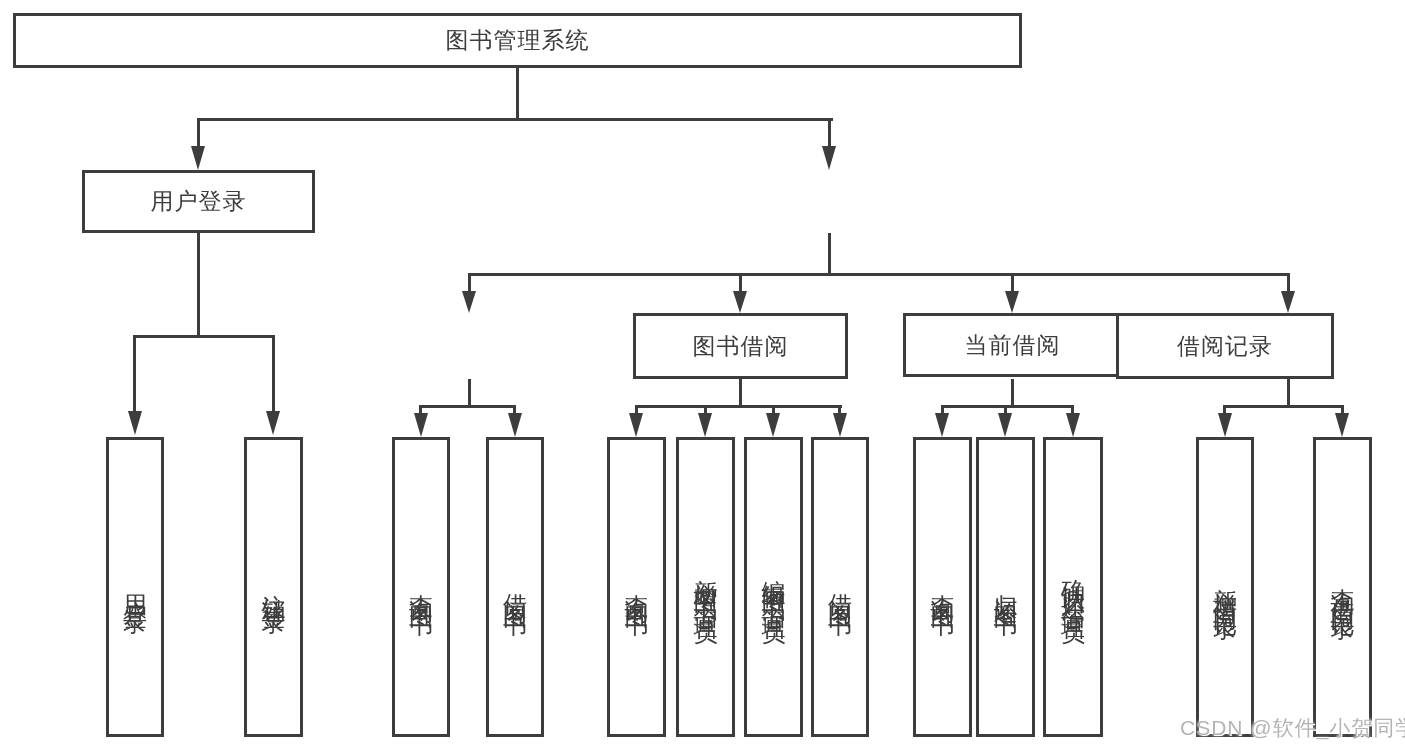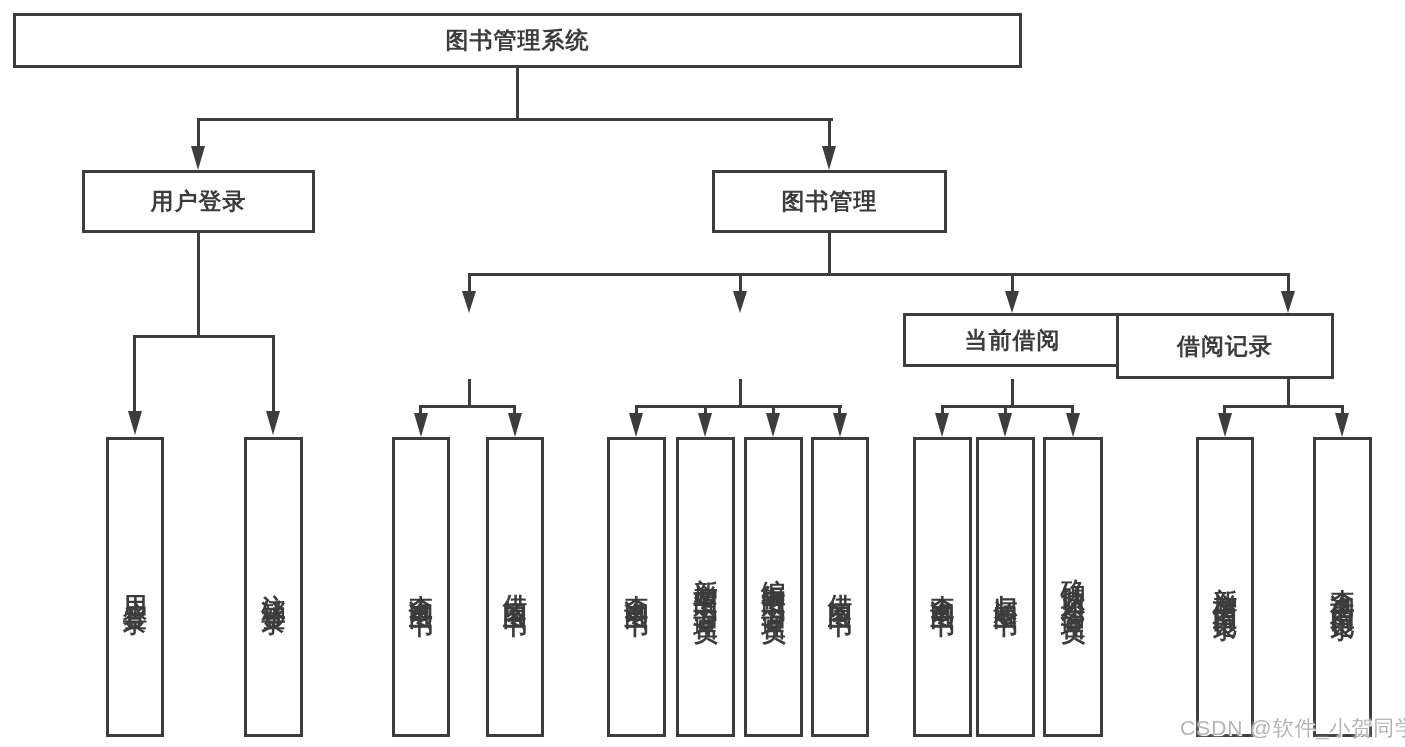--- a/index.html
+++ b/index.html
@@ -12,21 +12,20 @@
   }
   .box{
     position:absolute;
     box-sizing:border-box;
     border:3px solid #3d3d3d;
     background:#ffffff;
     display:flex;
     align-items:center;
     justify-content:center;
     color:#3c3c3c;
-    font-weight:bold;
   }
   .box.h{
     font-size:23px;
     letter-spacing:1px;
   }
   .box.v{
     writing-mode:vertical-rl;
     text-orientation:mixed;
     font-size:24px;
     letter-spacing:6px;
@@ -69,43 +68,43 @@
   <div class="vline" style="left:516px;top:68px;height:52px"></div>
   <div class="hline" style="left:197px;top:118px;width:636px"></div>
   <div class="vline" style="left:197px;top:118px;height:32px"></div>
   <div class="arrow" style="left:191px;top:146px"></div>
   <div class="vline" style="left:828px;top:118px;height:32px"></div>
   <div class="arrow" style="left:822px;top:146px"></div>
 
   <div class="box h" style="left:82px;top:170px;width:233px;height:63px">
     <span>用户登录</span>
   </div>
-  <div class="box h" style="left:712px;top:170px;width:235px;height:63px">
-    <span>图书管理</span>
-  </div>
 
   <div class="vline" style="left:197px;top:233px;height:104px"></div>
   <div class="hline" style="left:133px;top:335px;width:142px"></div>
   <div class="vline" style="left:133px;top:335px;height:80px"></div>
   <div class="arrow" style="left:128px;top:411px"></div>
   <div class="vline" style="left:272px;top:335px;height:80px"></div>
   <div class="arrow" style="left:266px;top:411px"></div>
 
   <div class="vline" style="left:828px;top:233px;height:42px"></div>
   <div class="hline" style="left:468px;top:273px;width:822px"></div>
   <div class="vline" style="left:468px;top:273px;height:22px"></div>
   <div class="arrow sm" style="left:462px;top:291px"></div>
   <div class="vline" style="left:739px;top:273px;height:22px"></div>
   <div class="arrow sm" style="left:733px;top:291px"></div>
   <div class="vline" style="left:1011px;top:273px;height:22px"></div>
   <div class="arrow sm" style="left:1005px;top:291px"></div>
   <div class="vline" style="left:1287px;top:273px;height:22px"></div>
   <div class="arrow sm" style="left:1281px;top:291px"></div>
 
-  <div class="box h" style="left:903px;top:313px;width:219px;height:54px">
+  <div class="box h" style="left:633px;top:313px;width:215px;height:66px">
+    <span>图书借阅</span>
+  </div>
+  <div class="box h" style="left:903px;top:313px;width:219px;height:64px">
     <span>当前借阅</span>
   </div>
   <div class="box h" style="left:1116px;top:313px;width:218px;height:66px">
     <span>借阅记录</span>
   </div>
 
   <div class="vline" style="left:468px;top:379px;height:28px"></div>
   <div class="hline" style="left:419px;top:405px;width:97px"></div>
   <div class="vline" style="left:419px;top:405px;height:10px"></div>
   <div class="arrow" style="left:414px;top:413px"></div>

